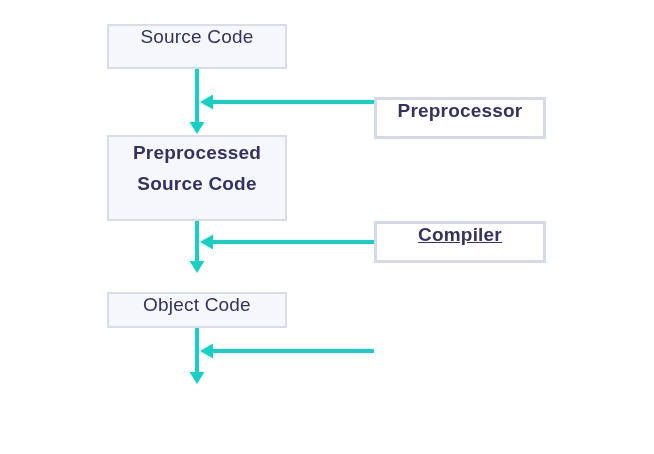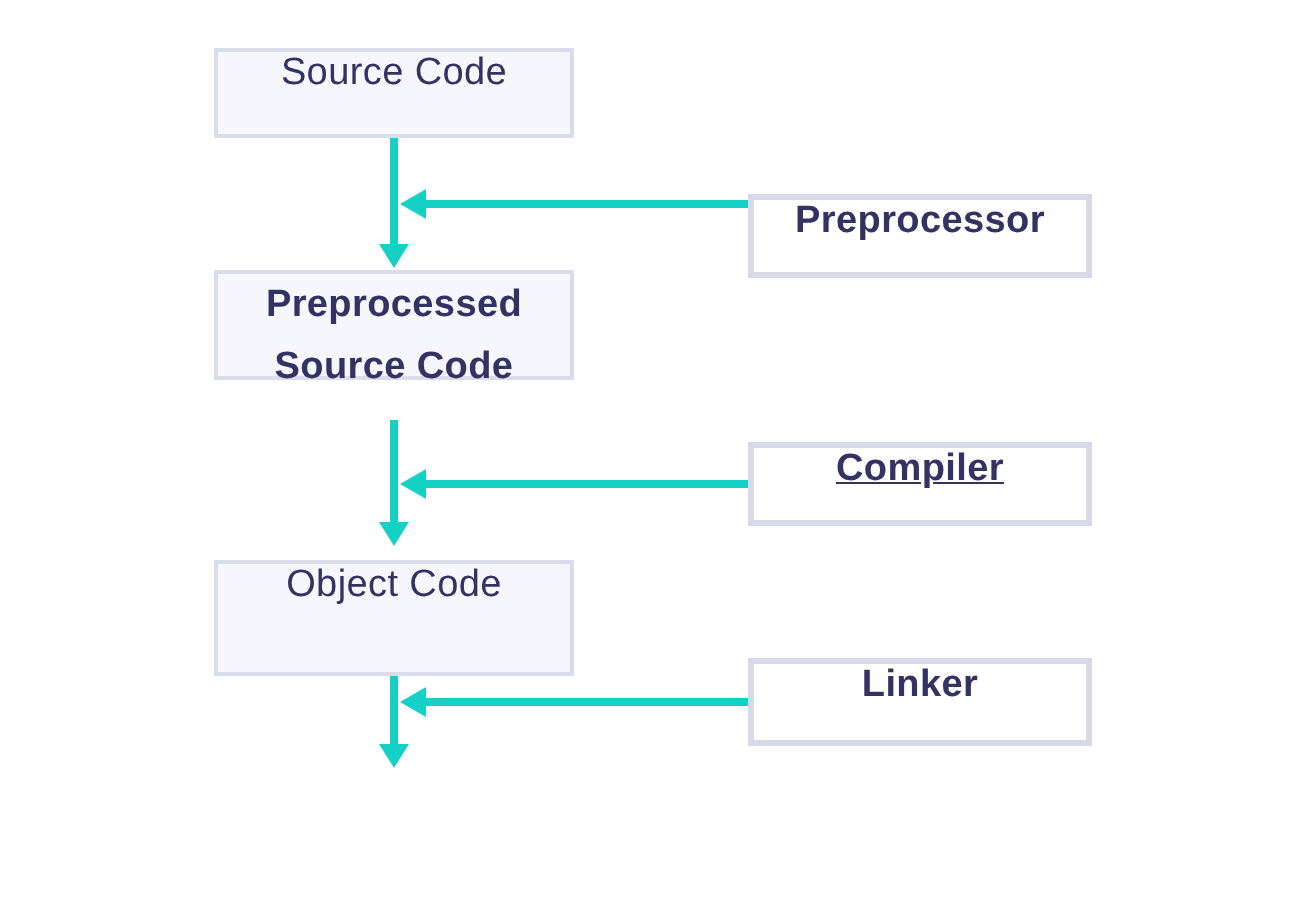--- a/index.html
+++ b/index.html
@@ -42,22 +42,22 @@
     font-size: 19px;
     letter-spacing: 0.2px;
   }
   .stage-box {
     left: 107px;
     width: 180px;
     background: var(--stage-fill, #f5f7fc);
     border: 2px solid var(--stage-border, #d8dde9);
   }
   .stage-source      { top: 24px;  height: 45px; }
-  .stage-preprocessed{ top: 135px; height: 55px; font-weight: 700; line-height: 31px; padding: 0 24px; }
-  .stage-object      { top: 280px; height: 58px; }
+  .stage-preprocessed{ top: 135px; height: 86px; font-weight: 700; line-height: 31px; padding: 0 24px; }
+  .stage-object      { top: 292px; height: 36px; }
   .stage-executable  { top: 386px; height: 43px; }
   .tool-box {
     left: 374px;
     width: 172px;
     background: var(--tool-fill, #ffffff);
     border: 3px solid var(--tool-border, #d4dae6);
     font-weight: 700;
   }
   .tool-preprocessor { top: 97px;  height: 42px; }
   .tool-compiler     { top: 221px; height: 42px; text-decoration: underline; }
@@ -106,17 +106,14 @@
   <div class="box stage-box stage-object">
     <span>Object Code</span>
   </div>
 
   <div class="box tool-box tool-preprocessor">
     <span>Preprocessor</span>
   </div>
   <div class="box tool-box tool-compiler">
     <span>Compiler</span>
   </div>
-  <div class="box tool-box tool-linker">
-    <span>Linker</span>
-  </div>
 
 </div>
 
 </body></html>

